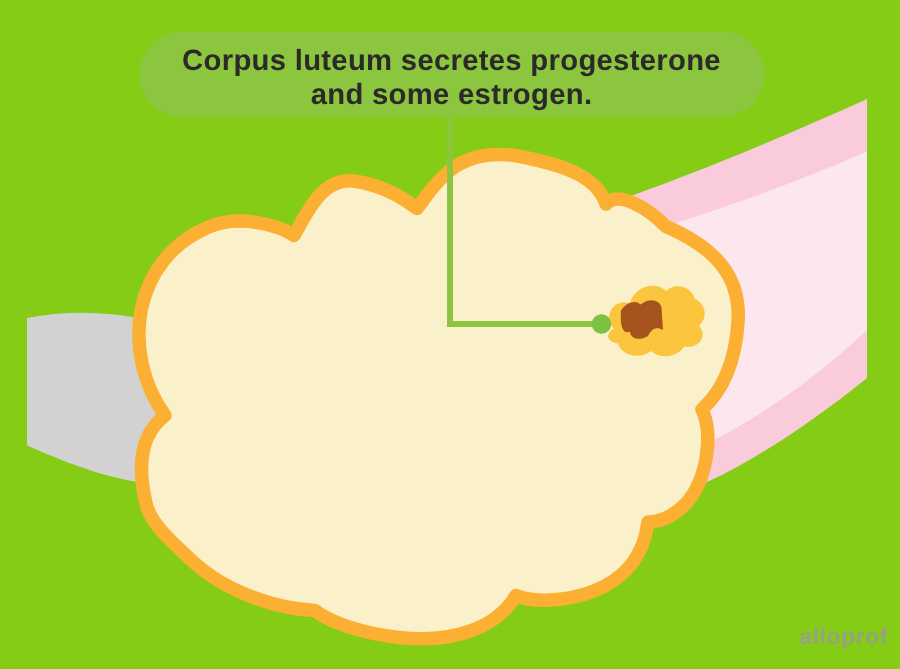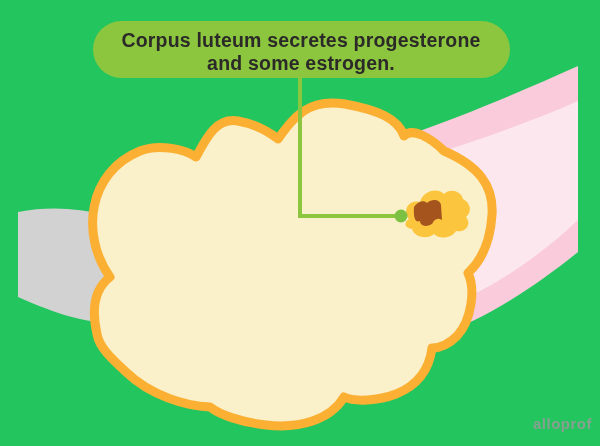--- a/index.html
+++ b/index.html
@@ -1,19 +1,19 @@
 <!DOCTYPE html>
 <html><head>
 <meta charset="utf-8">
 <style>
   html,body{margin:0;padding:0;background:#fff;}
   .stage{
     position:relative;
     width:600px;height:446px;
-    background:#22c55e;
+    background:#84cc16;
     overflow:hidden;
     font-family:"Liberation Sans", sans-serif;
   }
   .stage svg{position:absolute;left:0;top:0;}
   .callout-text{
     font-family:"Liberation Sans", sans-serif;
     font-weight:bold;
     font-size:19.5px;
     letter-spacing:.2px;
   }

